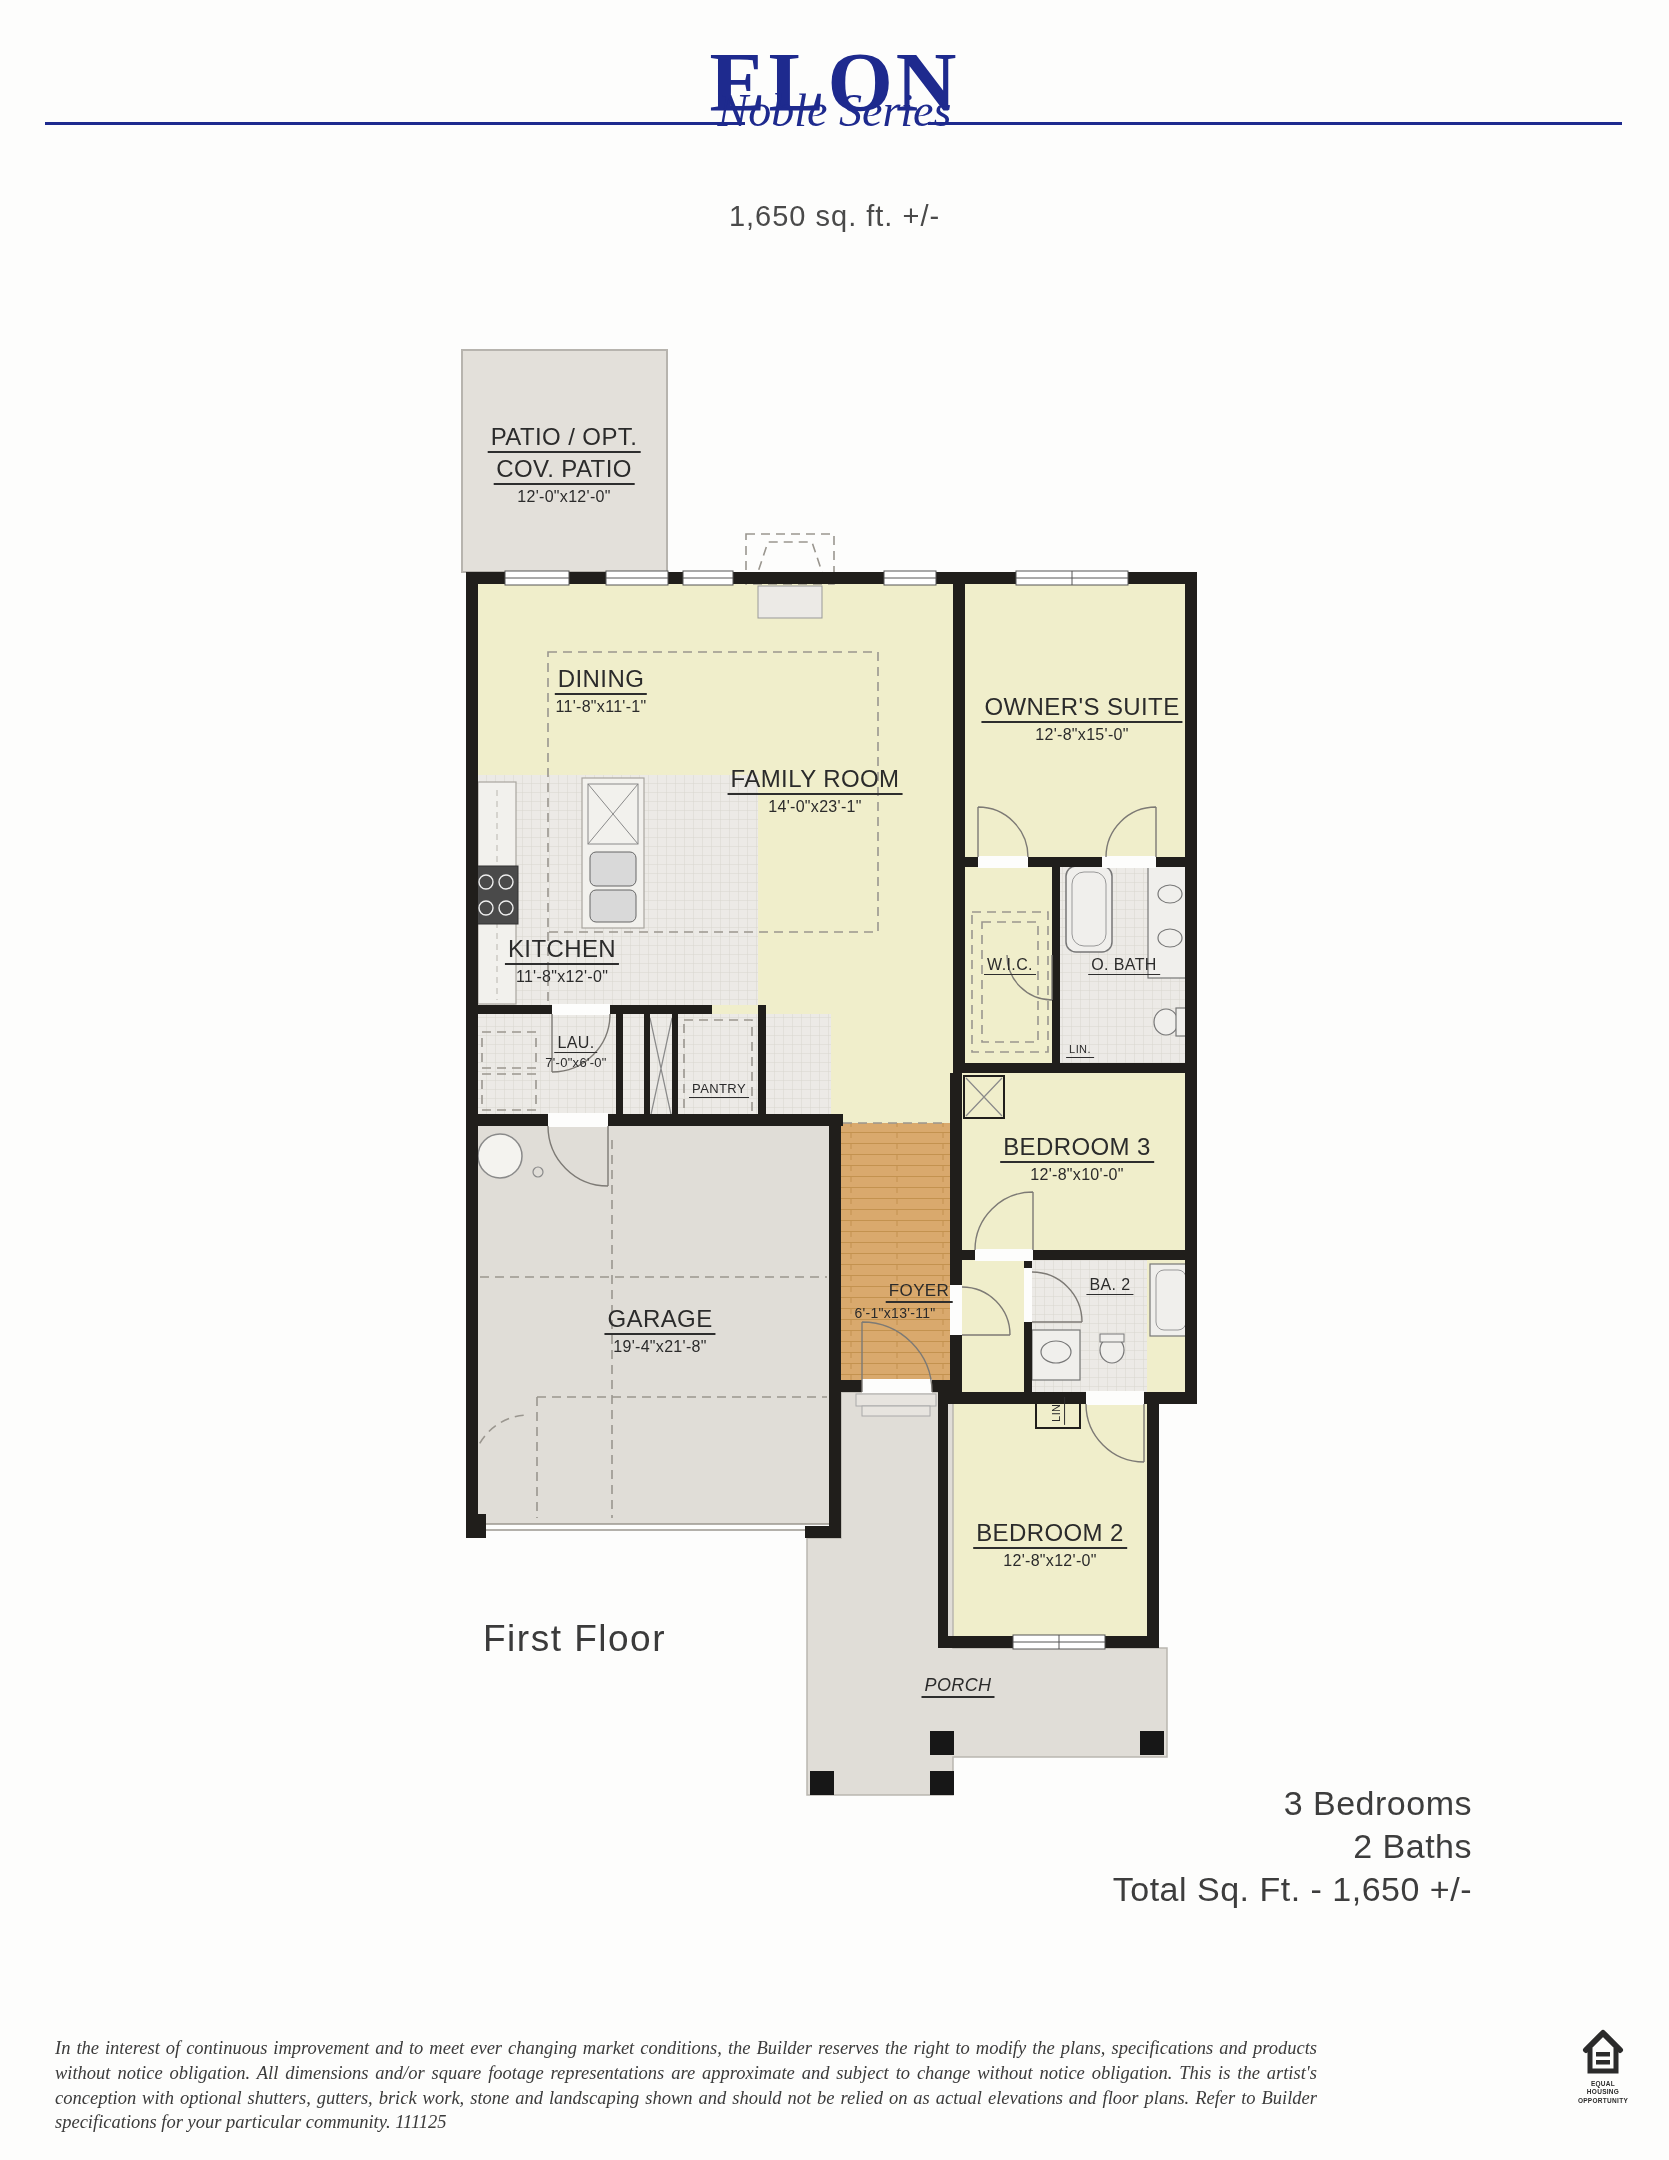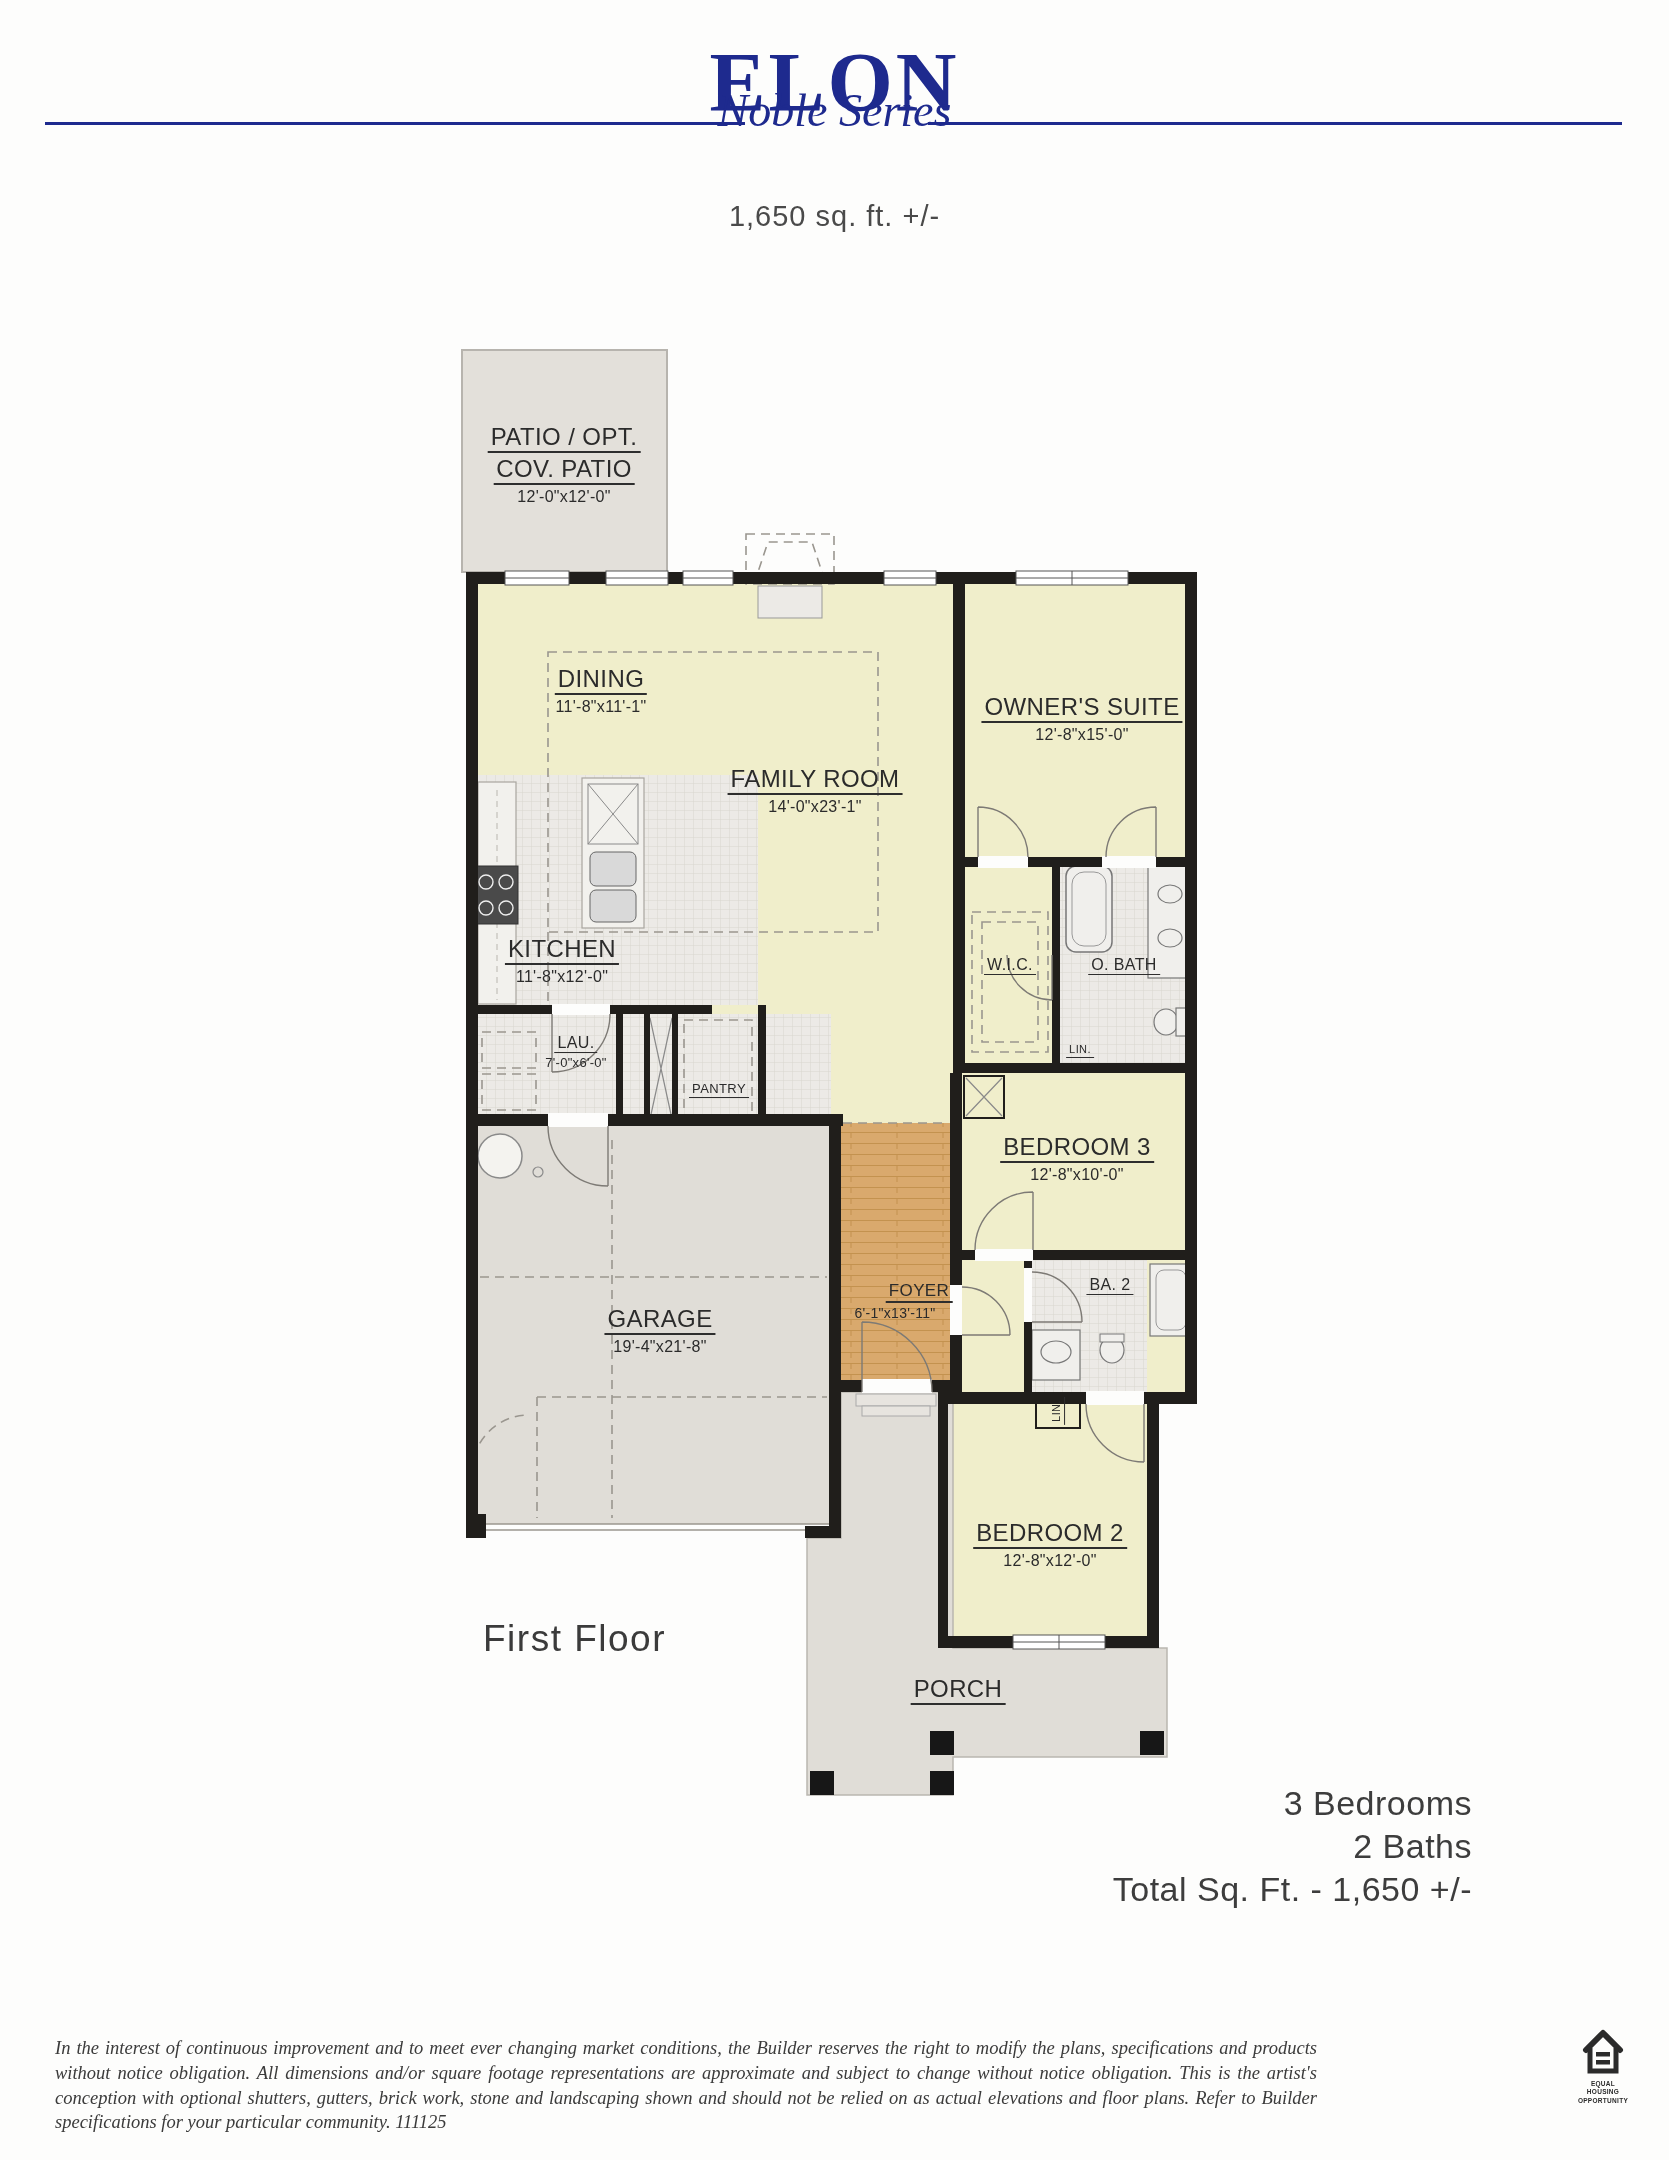--- a/index.html
+++ b/index.html
@@ -283,21 +283,21 @@
   </div>
   <div class="lbl" style="left:660px;top:1306px;">
     <span class="rn">GARAGE</span>
     <span class="rd">19'-4"x21'-8"</span>
   </div>
   <div class="lbl" style="left:1050px;top:1520px;">
     <span class="rn">BEDROOM 2</span>
     <span class="rd">12'-8"x12'-0"</span>
   </div>
   <div class="lbl" style="left:958px;top:1676px;">
-    <span class="rn" style="font-size:24px;">PORCH</span>
+    <span class="rn" style="font-size:18px;font-style:italic;">PORCH</span>
   </div>
 
   <div class="floor-label">First Floor</div>
 
   <div class="summary">
     <div>3 Bedrooms</div>
     <div>2 Baths</div>
     <div>Total Sq. Ft. - 1,650 +/-</div>
   </div>
 

